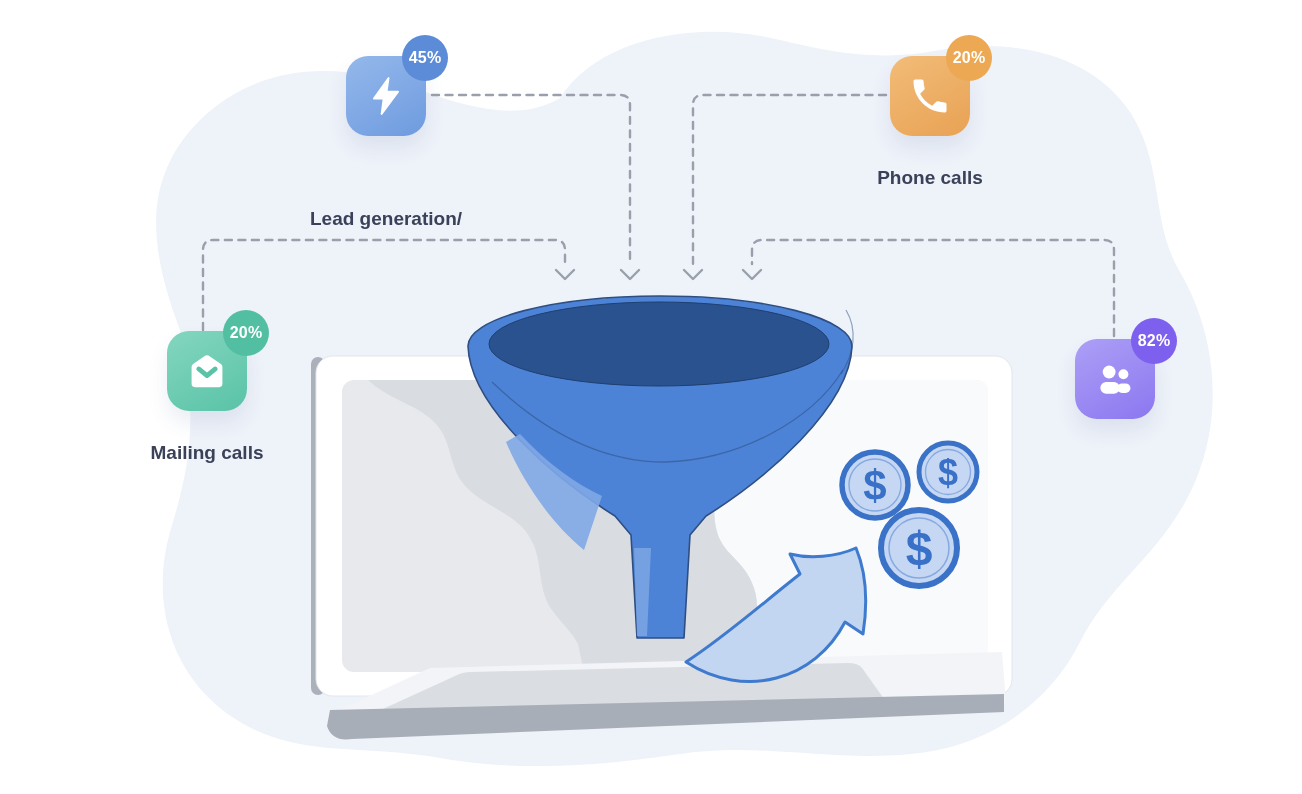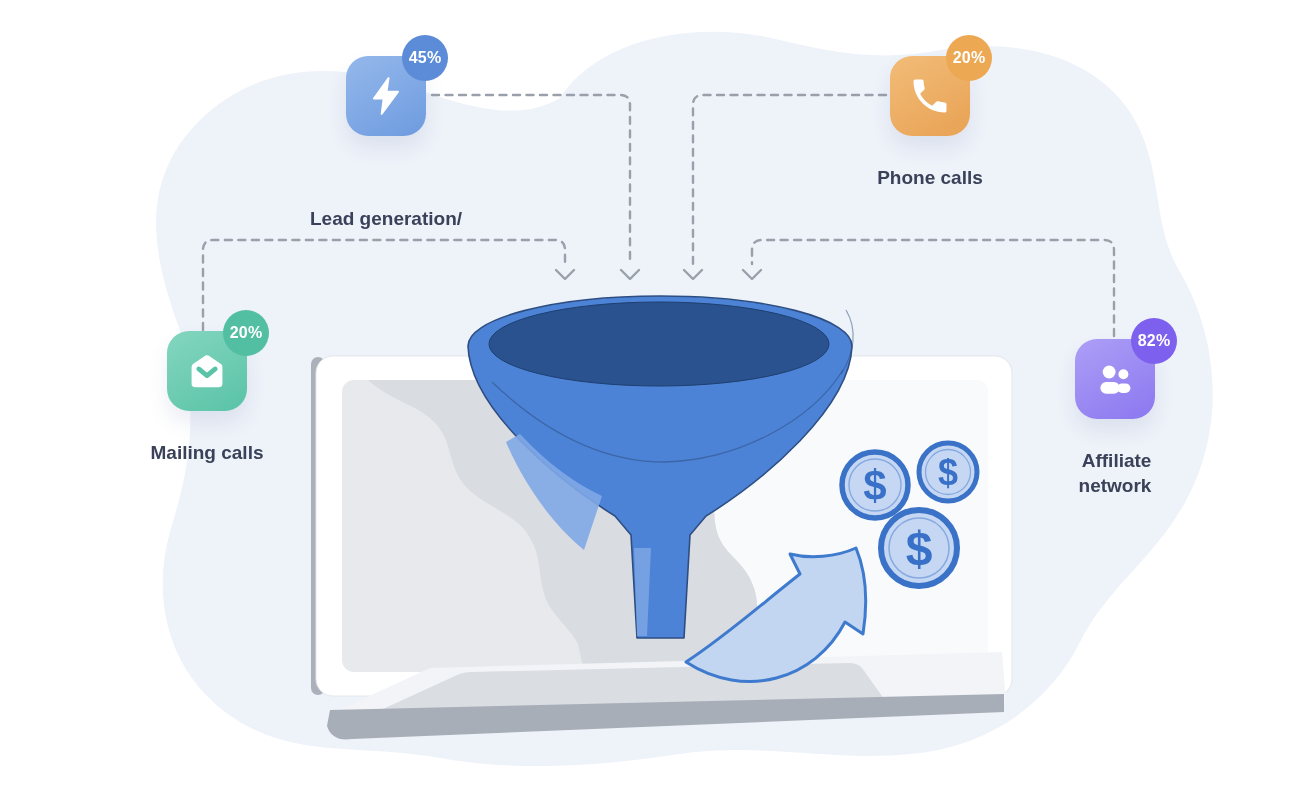--- a/index.html
+++ b/index.html
@@ -203,19 +203,15 @@
   <div class="card card-affiliate">
     <div class="tile" style="--from: #AC9FF6; --to: #8C77F0;">
       <svg class="glyph" viewBox="0 0 24 24">
         <circle cx="8.8" cy="8.2" r="3.5" fill="#ffffff"></circle>
         <rect x="4" y="13.6" width="10.6" height="6.4" rx="3.2" fill="#ffffff"></rect>
         <circle cx="16.6" cy="9.4" r="2.7" fill="#ffffff"></circle>
         <rect x="13.2" y="14.4" width="7.2" height="5.2" rx="2.6" fill="#ffffff"></rect>
       </svg>
       <div class="badge" style="--badge: #7E60EE;">82%</div>
     </div>
-    <div class="label">
-      <span>Affiliate</span>
-      <span>network</span>
-    </div>
   </div>
 
 </div>
 
 </body></html>

